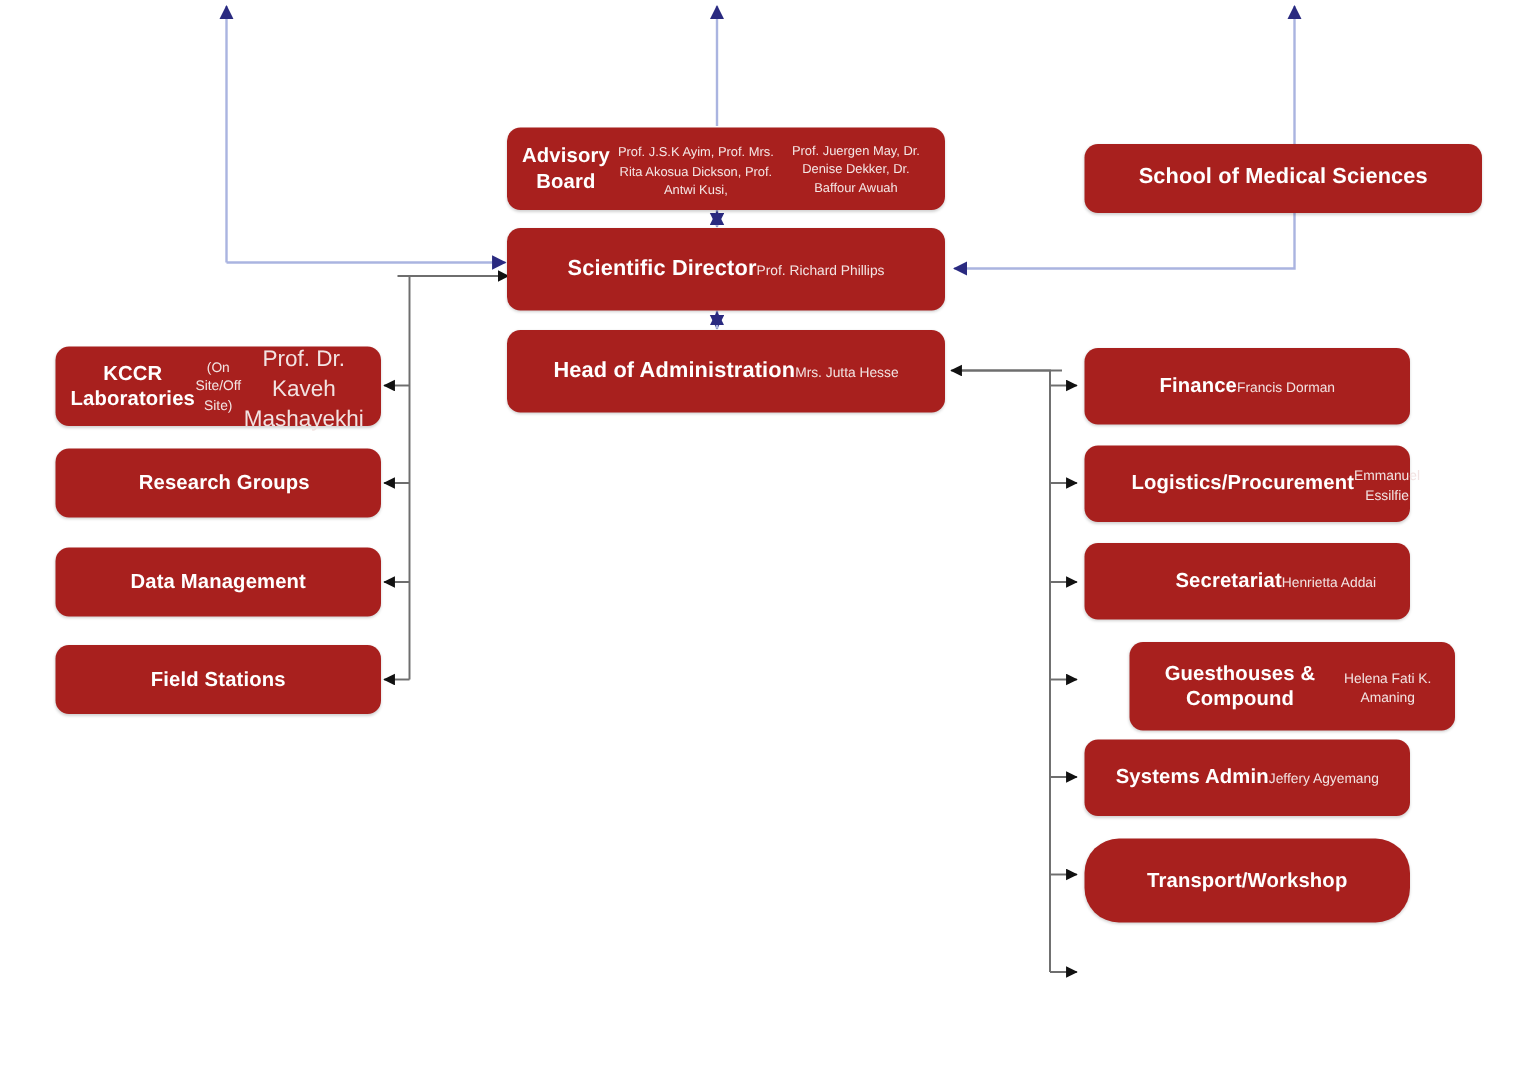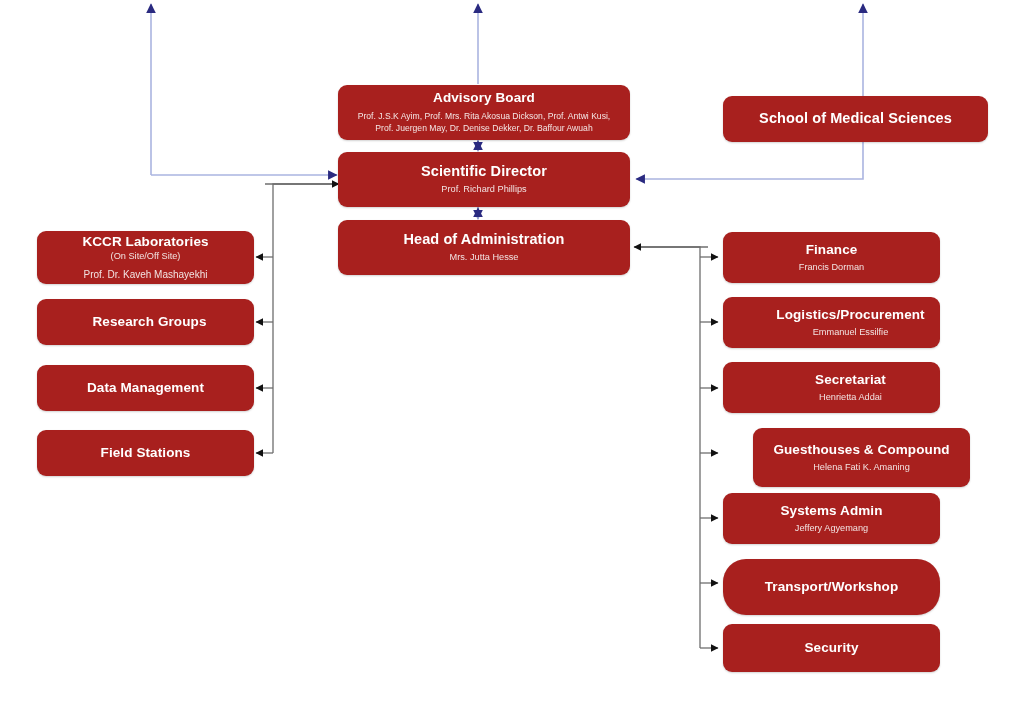--- a/index.html
+++ b/index.html
@@ -25,42 +25,42 @@
     height: 718px;
     pointer-events: none;
   }
   .node-box {
     position: absolute;
     box-sizing: border-box;
     background: #A8201E;
     border-radius: 9px;
     color: #ffffff;
     display: flex;
-    flex-direction: column;
+    flex-direction: row;
     align-items: center;
     justify-content: center;
     text-align: center;
     padding: 4px 10px;
     box-shadow: 0 1px 2px rgba(0,0,0,0.18);
   }
   .node-title {
     font-weight: bold;
     font-size: 13.5px;
     letter-spacing: 0.1px;
     line-height: 1.22;
   }
   .node-sub {
     font-size: 9.2px;
     font-weight: normal;
     line-height: 1.35;
     margin-top: 2px;
     color: #f2e3e2;
   }
   .node-sub2 {
-    font-size: 10px;
+    font-size: 15px;
     font-weight: normal;
     line-height: 1.35;
     margin-top: 5px;
     color: #f2e3e2;
   }
   .node-members {
     font-size: 8.6px;
     font-weight: normal;
     line-height: 1.45;
     margin-top: 3px;
@@ -179,17 +179,14 @@
 
   <div class="node-box" style="left:723px; top:493px; width:217px; height:51px;">
     <div class="node-title">Systems Admin</div>
     <div class="node-sub">Jeffery Agyemang</div>
   </div>
 
   <div class="node-box" style="left:723px; top:559px; width:217px; height:56px;border-radius:23px;">
     <div class="node-title">Transport/Workshop</div>
   </div>
 
-  <div class="node-box" style="left:723px; top:624px; width:217px; height:48px;">
-    <div class="node-title">Security</div>
-  </div>
 
 </div>
 
 </body></html>

